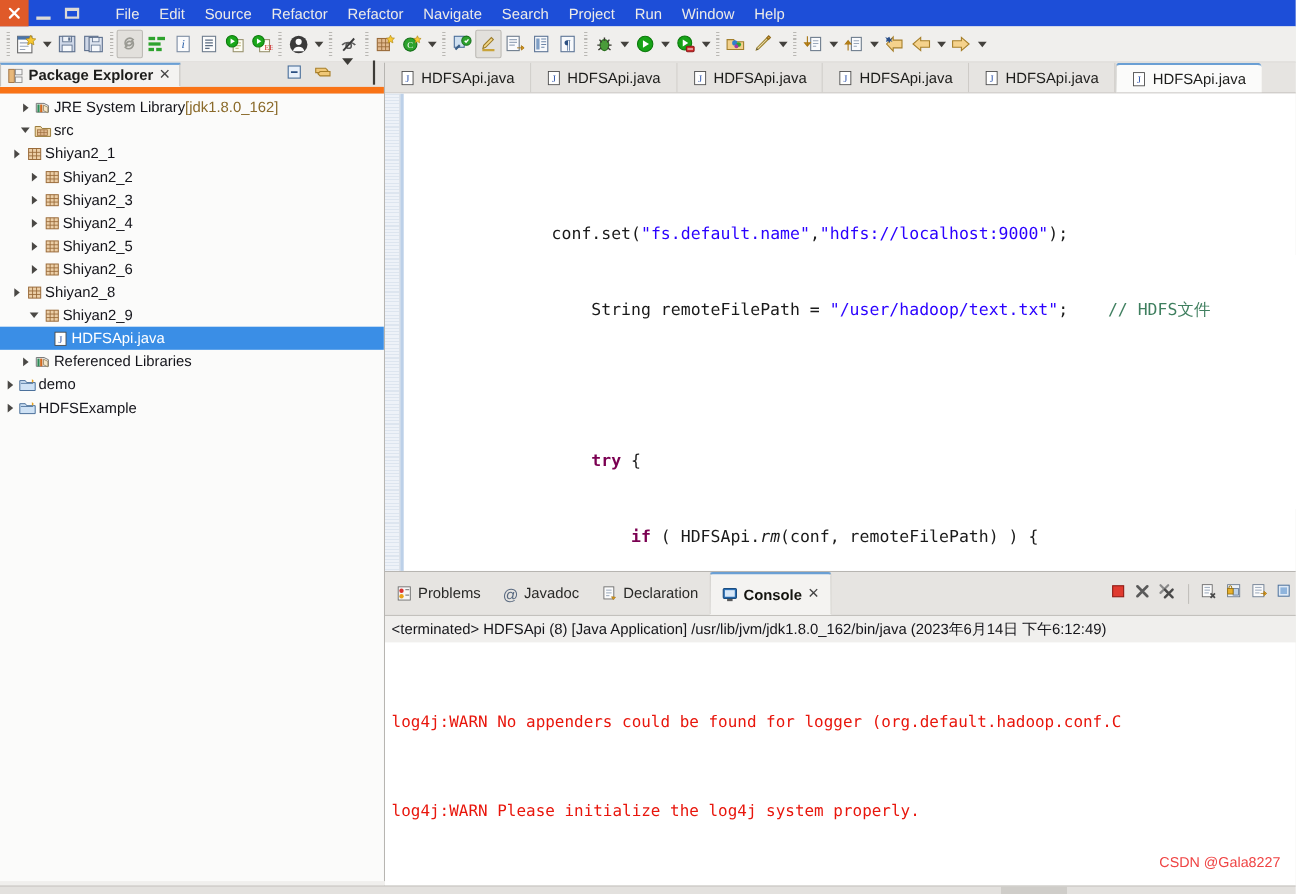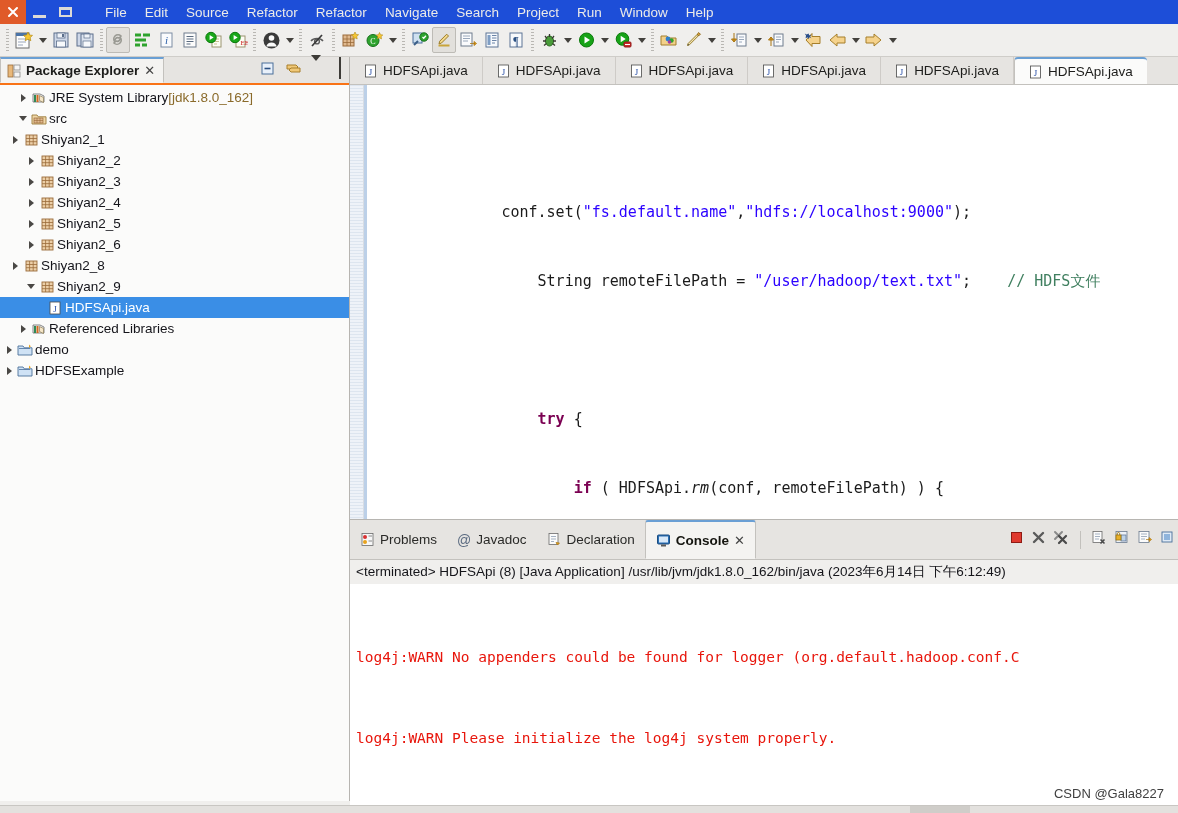--- a/index.html
+++ b/index.html
@@ -64,21 +64,21 @@
     background: #f0efed;
   }
   .left-pane {
     width: 350px; display: flex; flex-direction: column;
     background: #f0efed; border-right: 1px solid #b7b5b1;
   }
 
   
   .viewtabs {
     height: 28px; display: flex; align-items: stretch;
-    background: #e6e4e1; border-bottom: 2px solid #f97316;
+    background: #e6e4e1; border-bottom: 6px solid #f97316;
     position: relative;
   }
   .viewtab-active {
     display: flex; align-items: center; gap: 5px;
     padding: 0 8px 0 6px; background: #f4f3f1;
     border: 1px solid #c3c1bd; border-bottom: 1px solid #f4f3f1;
     border-top: 2px solid #6a9fd4;
     font-size: 13.5px; font-weight: bold; color: #1d1d1b;
   }
   .viewtab-actions {
@@ -198,22 +198,22 @@
     background: #f0efed; white-space: nowrap; overflow: hidden;
   }
   .con-body {
     flex: 1; background: #ffffff; padding: 6px 4px 0 6px;
     font-family: "DejaVu Sans Mono", "Liberation Mono", monospace;
     font-size: 14.5px; line-height: 27px; overflow: hidden;
     white-space: pre; position: relative;
   }
   .con-err { color: #e8160c; }
   .watermark {
-    position: absolute; right: 14px; bottom: 6px;
-    font-size: 13px; color: #404040;
+    position: absolute; right: 14px; bottom: 16px;
+    font-size: 13px; color: #ef4444;
     font-family: "Liberation Sans", sans-serif;
   }
   .bottom-strip {
     position: absolute; left: 0; bottom: 0; width: 1178px; height: 8px;
     background: #e3e1de; border-top: 1px solid #c8c6c2;
   }
   .bottom-strip .tab-ghost {
     position: absolute; left: 910px; top: 0; width: 60px; height: 8px;
     background: #cfcdc9;
   }

